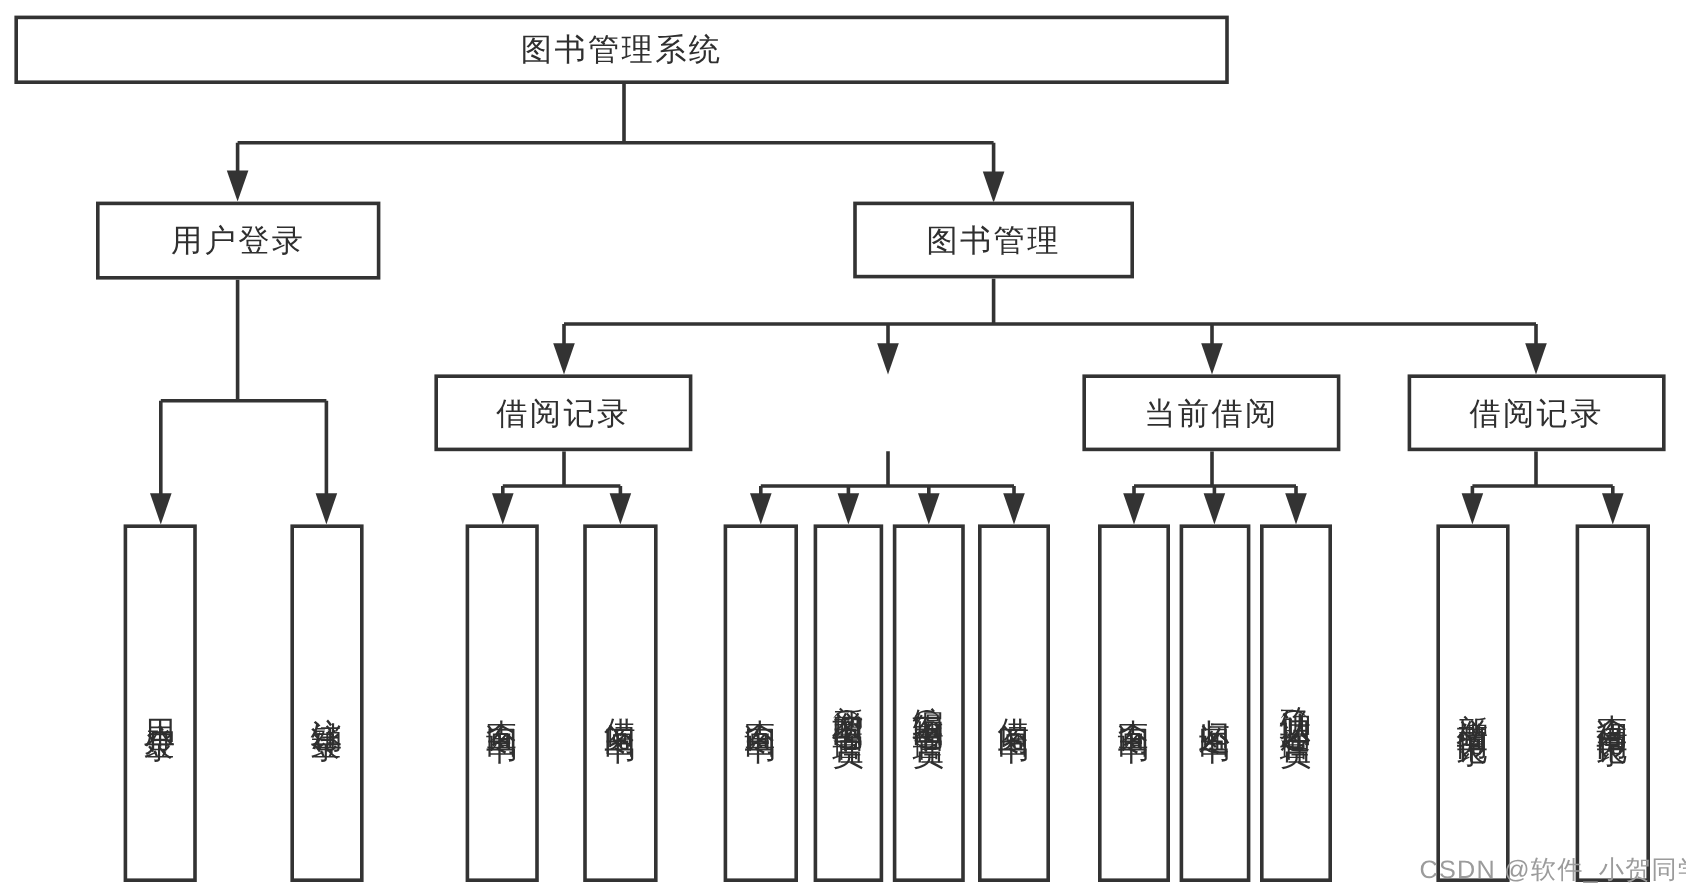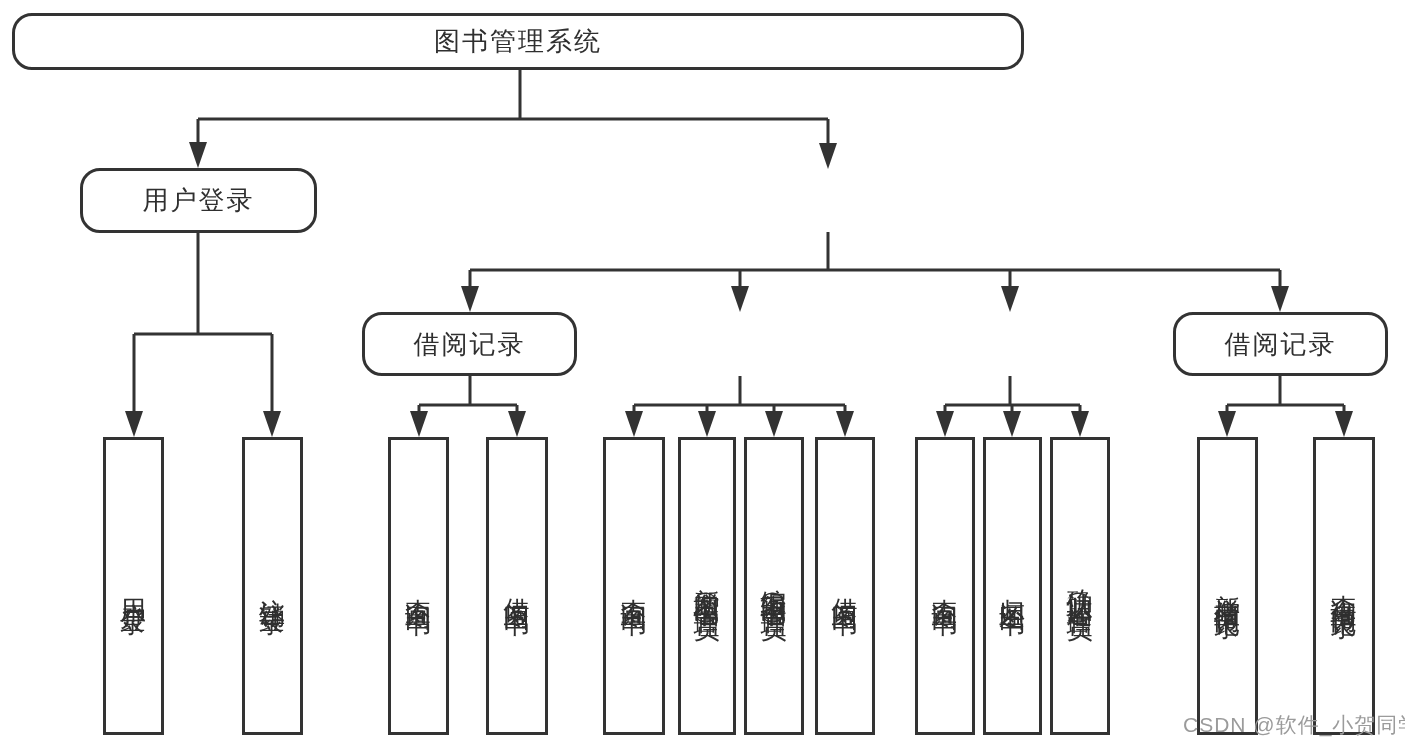--- a/index.html
+++ b/index.html
@@ -18,21 +18,20 @@
     background:#ffffff;
     display:flex;
     align-items:center;
     justify-content:center;
     color:#2f2f2f;
   }
   .hbox{
     font-size:26px;
     letter-spacing:2px;
     white-space:nowrap;
-    border-radius:20px;
   }
   .vbox{
     font-size:26px;
   }
   .vbox .vtext{
     writing-mode:vertical-rl;
     text-orientation:mixed;
     letter-spacing:4px;
     line-height:1;
     white-space:nowrap;
@@ -92,22 +91,24 @@
         <use href="#ah" x="1012" y="437"></use>
       <use href="#ah" x="1080" y="437"></use>
       <use href="#ah" x="1227" y="437"></use>
         <use href="#ah" x="1344" y="437"></use>
     </g>
   </svg>
 
   <div class="box hbox" style="left:12px;top:13px;width:1012px;height:57px;">图书管理系统</div>
 
   <div class="box hbox" style="left:80px;top:168px;width:237px;height:65px;">用户登录</div>
+  <div class="box hbox" style="left:711px;top:168px;width:234px;height:64px;">图书管理</div>
 
   <div class="box hbox" style="left:362px;top:312px;width:215px;height:64px;">借阅记录</div>
+  <div class="box hbox" style="left:902px;top:312px;width:215px;height:64px;">当前借阅</div>
   <div class="box hbox" style="left:1173px;top:312px;width:215px;height:64px;">借阅记录</div>
 
   <div class="box vbox" style="left:103px;top:437px;width:61px;height:298px;">
     <span class="vtext">用户登录</span>
   </div>
   <div class="box vbox" style="left:242px;top:437px;width:61px;height:298px;">
     <span class="vtext">注销登录</span>
   </div>
   <div class="box vbox" style="left:388px;top:437px;width:61px;height:298px;">
     <span class="vtext">查询图书</span>

